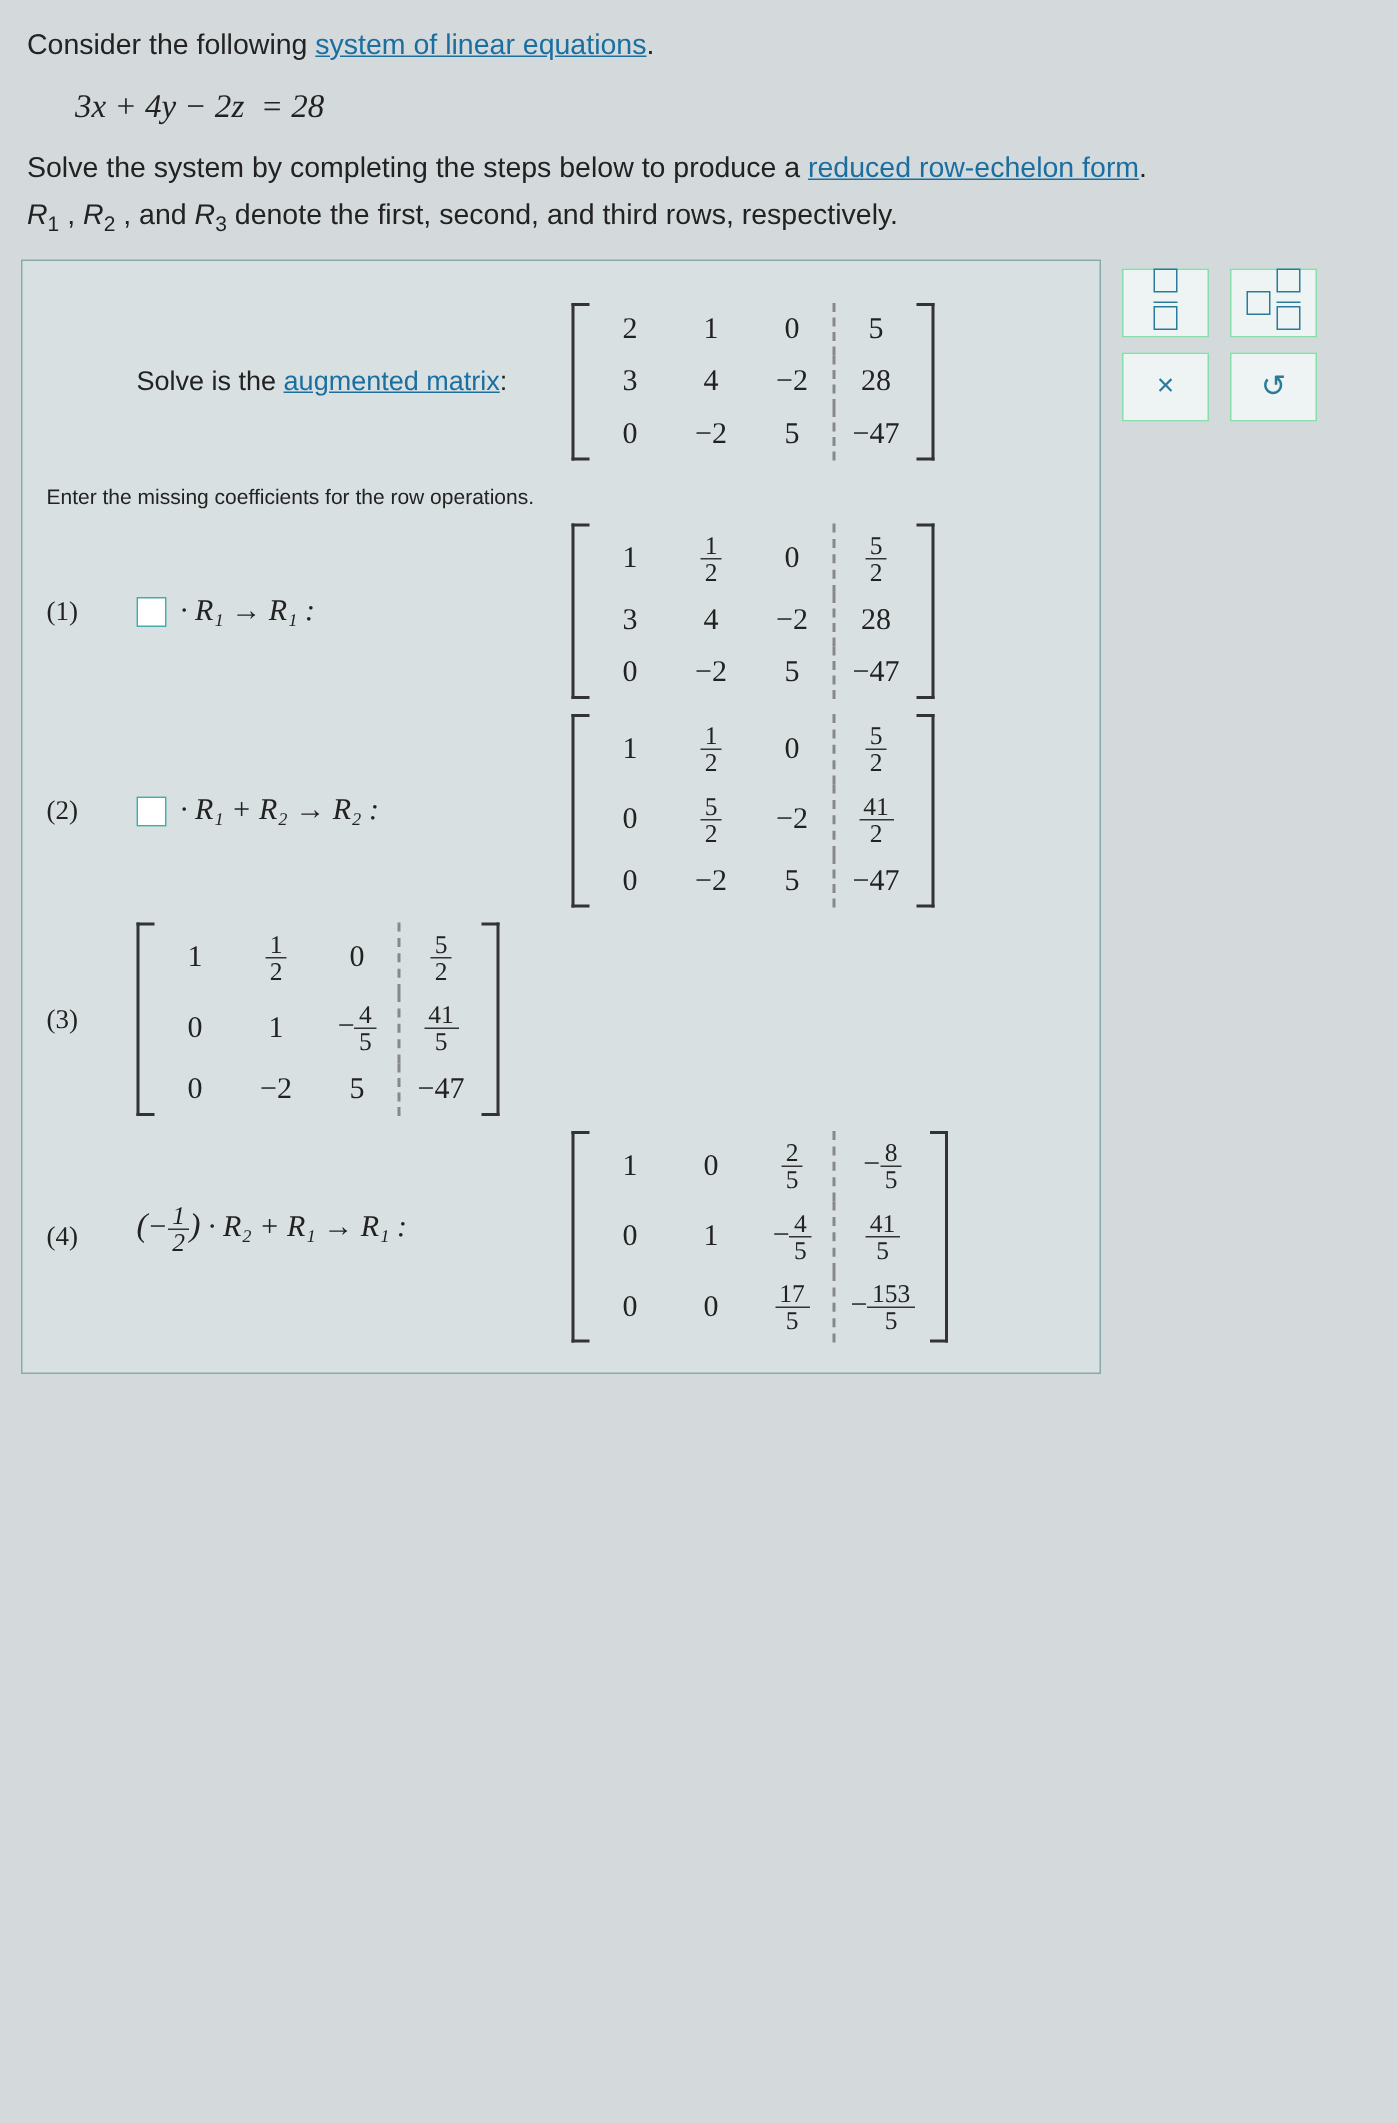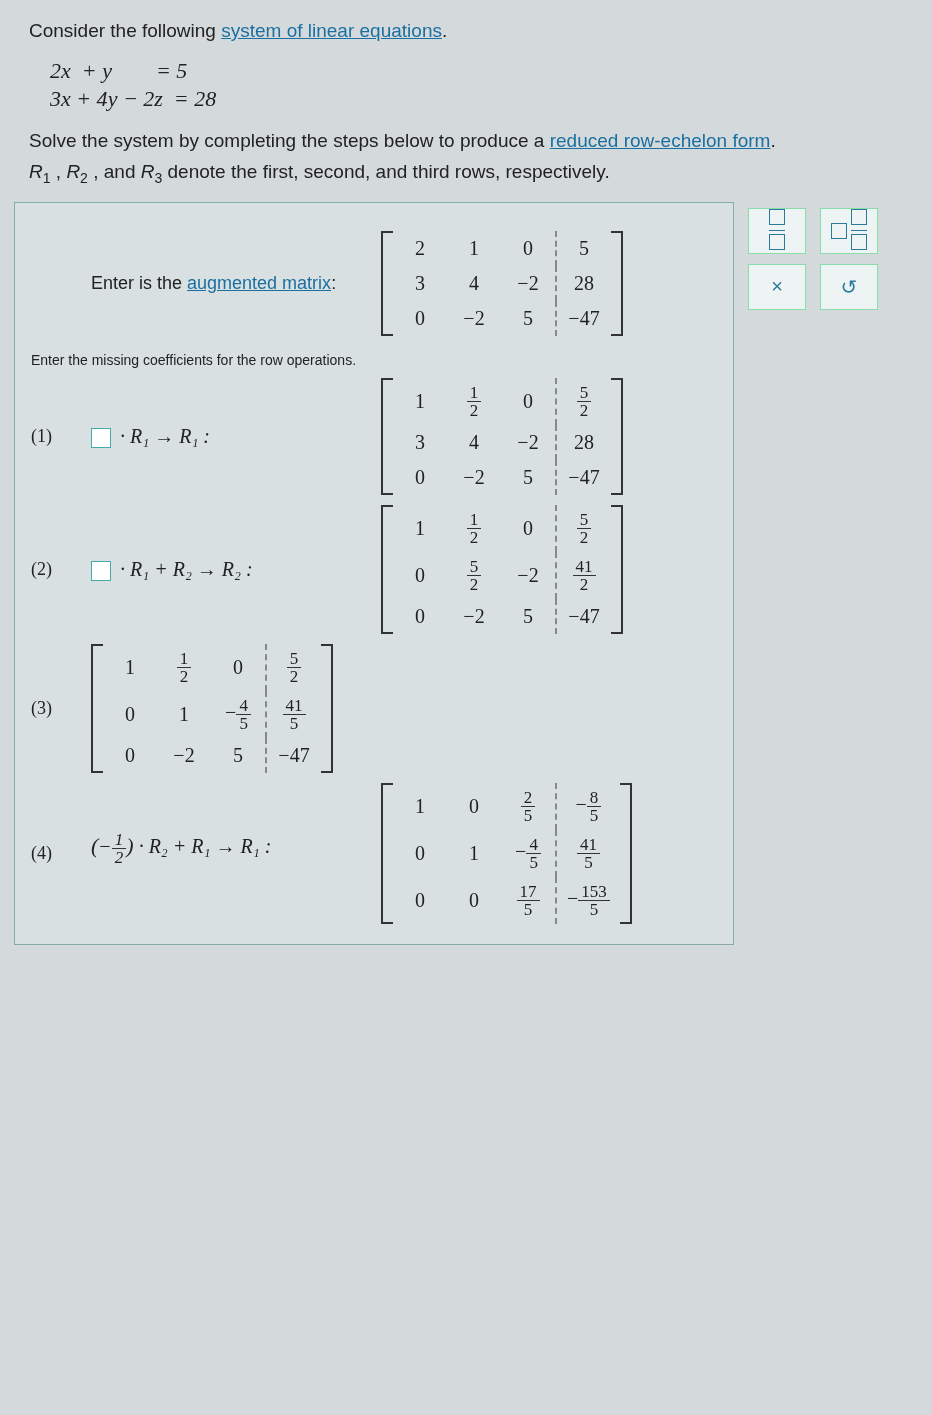--- a/index.html
+++ b/index.html
@@ -1,17 +1,17 @@
 <!DOCTYPE html>
 <html><head>
 <meta charset="utf-8">
 <style>
   html,body{margin:0;padding:0;background:#d4dadc;font-family:Arial,Helvetica,sans-serif;color:#222;width:932px}
   .page{padding:12px 10px 0 14px}
-  p{margin:6px 15px;font-size:19px;line-height:1.35}
+  p{margin:6px 4px;font-size:19px;line-height:1.35}
   a.link{color:#1b6fa0;text-decoration:underline}
   .eqs{margin:14px 0 16px 36px;font-family:'Times New Roman',serif;font-size:22px;font-style:italic}
   .eqs div{margin:2px 0}
   .sub{font-size:14px;vertical-align:sub;font-style:normal}
   .panel-wrap{display:flex;align-items:flex-start;gap:14px;margin-top:14px}
   .panel{border:1px solid #8aa;background:#d9e0e1;width:720px;padding:18px 16px 10px 16px;box-sizing:border-box;font-family:'Times New Roman',serif}
   .row{display:flex;align-items:center;margin:10px 0}
   .lab{width:60px;font-size:18px}
   .opcol{width:290px;font-size:20px;font-style:italic}
   .blank{display:inline-block;width:18px;height:18px;border:1px solid #4aa;background:#fff;vertical-align:middle;margin-right:4px}
@@ -35,36 +35,35 @@
 </style>
 </head>
 <body>
 
 <div class="page">
   <p>
     <span>Consider the following </span><a class="link" href="#">system of linear equations</a><span>.</span>
   </p>
 
   <div class="eqs">
-    <div>2<span style="font-style:italic">x</span>&nbsp;&nbsp;+ <span style="font-style:italic">y</span>&nbsp;&nbsp;&nbsp;&nbsp;&nbsp;&nbsp;&nbsp;&nbsp;= 5</div>
     <div>3<span>x</span> + 4<span>y</span> − 2<span>z</span>&nbsp;&nbsp;= 28</div>
   </div>
 
   <p>
     <span>Solve the system by completing the steps below to produce a </span><a class="link" href="#">reduced row-echelon form</a><span>.</span>
   </p>
   <p><i>R</i><span class="sub">1</span> , <i>R</i><span class="sub">2</span> , and <i>R</i><span class="sub">3</span> denote the first, second, and third rows, respectively.</p>
 
   <div class="panel-wrap">
     <div class="panel">
 
       <div class="row">
         <div class="lab"></div>
         <div class="opcol augtxt" style="font-family:Arial;font-style:normal;font-size:18px">
-          <span>Enter is the </span><a class="link" href="#">augmented matrix</a><span>:</span>
+          <span>Solve is the </span><a class="link" href="#">augmented matrix</a><span>:</span>
         </div>
         <div class="matwrap">
           <div class="br bl"></div>
           <table class="mat">
               <tbody>
                 <tr>
                   <td>2</td>
                   <td>1</td>
                   <td>0</td>
                   <td class="aug">5</td>

